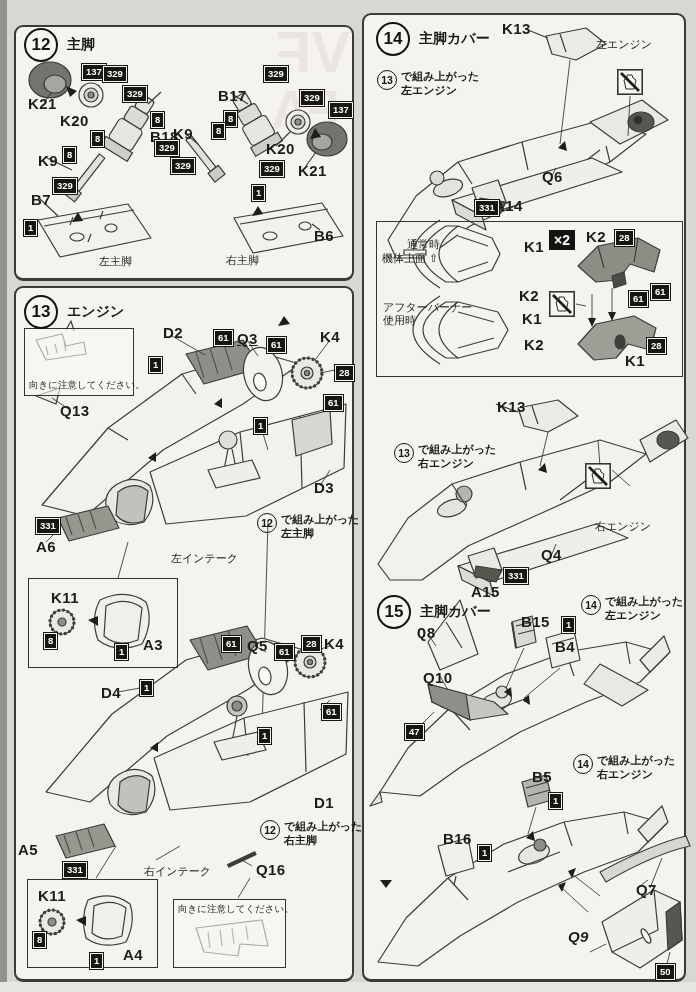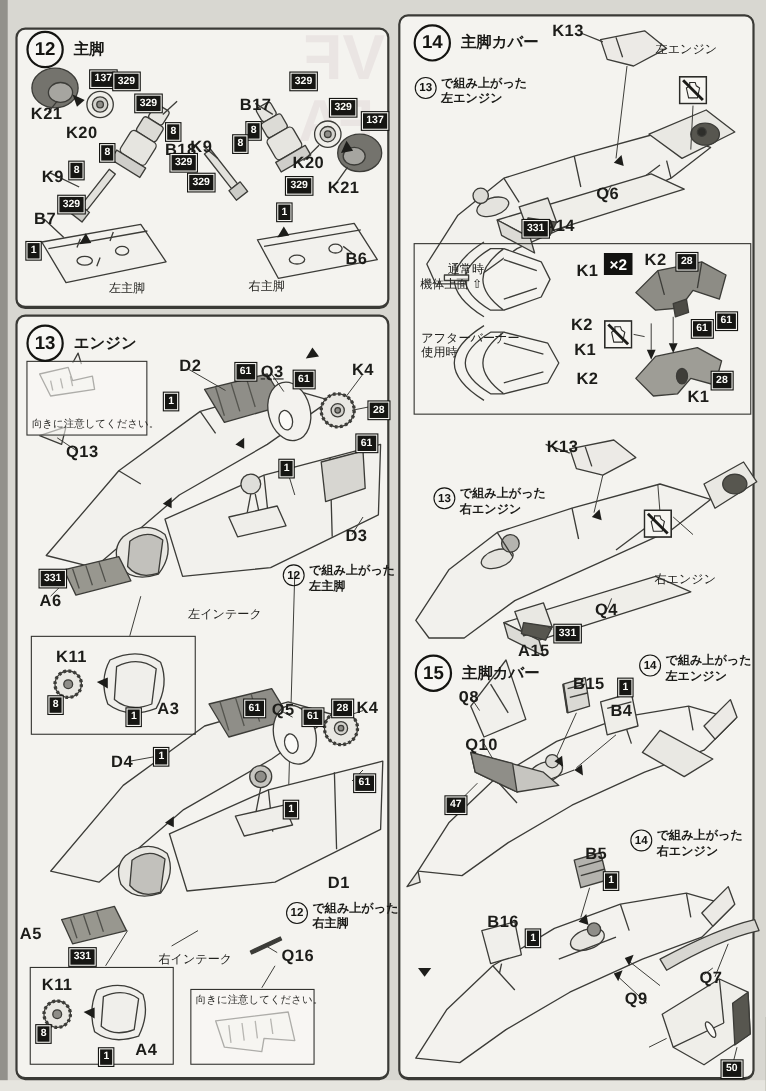--- a/index.html
+++ b/index.html
@@ -369,21 +369,21 @@
     <div class="part ann" style="left: 237px; top: 330px; text-decoration: underline;">Q3</div>
     <div class="part ann" style="left: 320px; top: 328px;">K4</div>
     <div class="part ann" style="left: 60px; top: 402px;">Q13</div>
     <div class="part ann" style="left: 314px; top: 479px;">D3</div>
     <div class="part ann" style="left: 36px; top: 538px;">A6</div>
     <div class="part ann" style="left: 51px; top: 589px;">K11</div>
     <div class="part ann" style="left: 143px; top: 636px;">A3</div>
     <div class="part ann" style="left: 247px; top: 637px;">Q5</div>
     <div class="part ann" style="left: 324px; top: 635px;">K4</div>
     <div class="part ann" style="left: 101px; top: 684px;">D4</div>
-    <div class="part ann" style="left: 298px; top: 794px;">D1</div>
+    <div class="part ann" style="left: 314px; top: 794px;">D1</div>
     <div class="part ann" style="left: 18px; top: 841px;">A5</div>
     <div class="part ann" style="left: 256px; top: 861px;">Q16</div>
     <div class="part ann" style="left: 38px; top: 887px;">K11</div>
     <div class="part ann" style="left: 123px; top: 946px;">A4</div>
     <div class="part ann" style="left: 502px; top: 20px;">K13</div>
     <div class="part ann" style="left: 542px; top: 168px;">Q6</div>
     <div class="part ann" style="left: 494px; top: 197px;">A14</div>
     <div class="part ann" style="left: 586px; top: 228px;">K2</div>
     <div class="part ann" style="left: 524px; top: 238px;">K1</div>
     <div class="part ann" style="left: 519px; top: 287px;">K2</div>
@@ -393,21 +393,21 @@
     <div class="part ann" style="left: 497px; top: 398px;">K13</div>
     <div class="part ann" style="left: 541px; top: 546px;">Q4</div>
     <div class="part ann" style="left: 471px; top: 583px;">A15</div>
     <div class="part ann" style="left: 417px; top: 626px; font-family: Liberation Mono, monospace;">Q8</div>
     <div class="part ann" style="left: 521px; top: 613px;">B15</div>
     <div class="part ann" style="left: 555px; top: 638px;">B4</div>
     <div class="part ann" style="left: 423px; top: 669px;">Q10</div>
     <div class="part ann" style="left: 532px; top: 768px;">B5</div>
     <div class="part ann" style="left: 443px; top: 830px;">B16</div>
     <div class="part ann" style="left: 636px; top: 881px;">Q7</div>
-    <div class="part ann" style="left: 568px; top: 900px;">Q9</div>
+    <div class="part ann" style="left: 568px; top: 928px; font-style: italic;">Q9</div>
     <div class="badge ann" style="left: 82px; top: 64px;">137</div>
     <div class="badge ann" style="left: 103px; top: 66px;">329</div>
     <div class="badge ann" style="left: 123px; top: 86px;">329</div>
     <div class="badge ann" style="left: 151px; top: 112px;">8</div>
     <div class="badge ann" style="left: 91px; top: 131px;">8</div>
     <div class="badge ann" style="left: 155px; top: 140px;">329</div>
     <div class="badge ann" style="left: 63px; top: 147px;">8</div>
     <div class="badge ann" style="left: 53px; top: 178px;">329</div>
     <div class="badge ann" style="left: 24px; top: 220px;">1</div>
     <div class="badge ann" style="left: 264px; top: 66px;">329</div>

